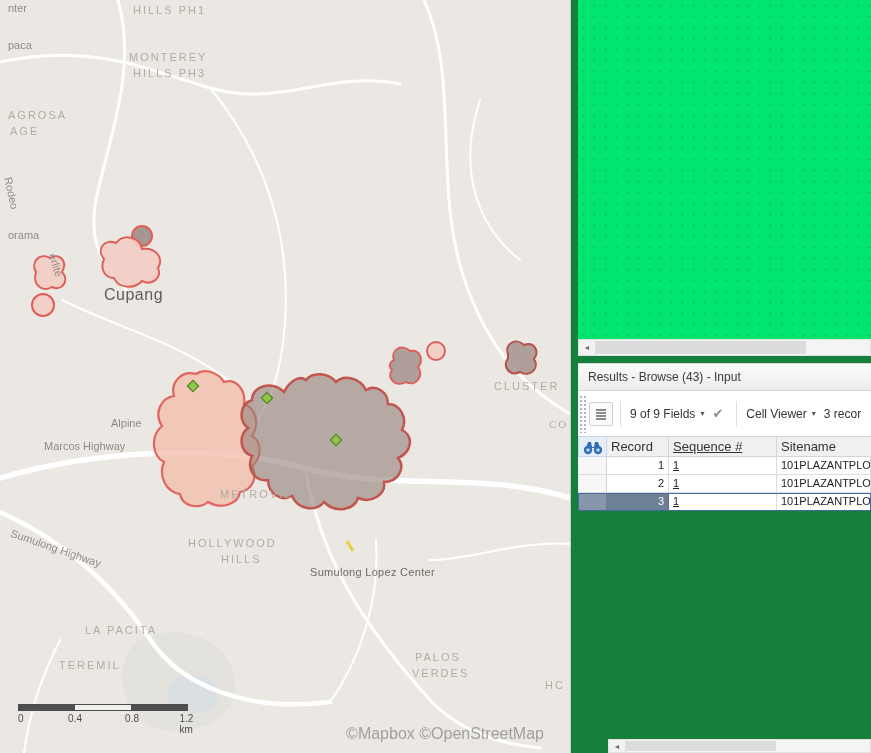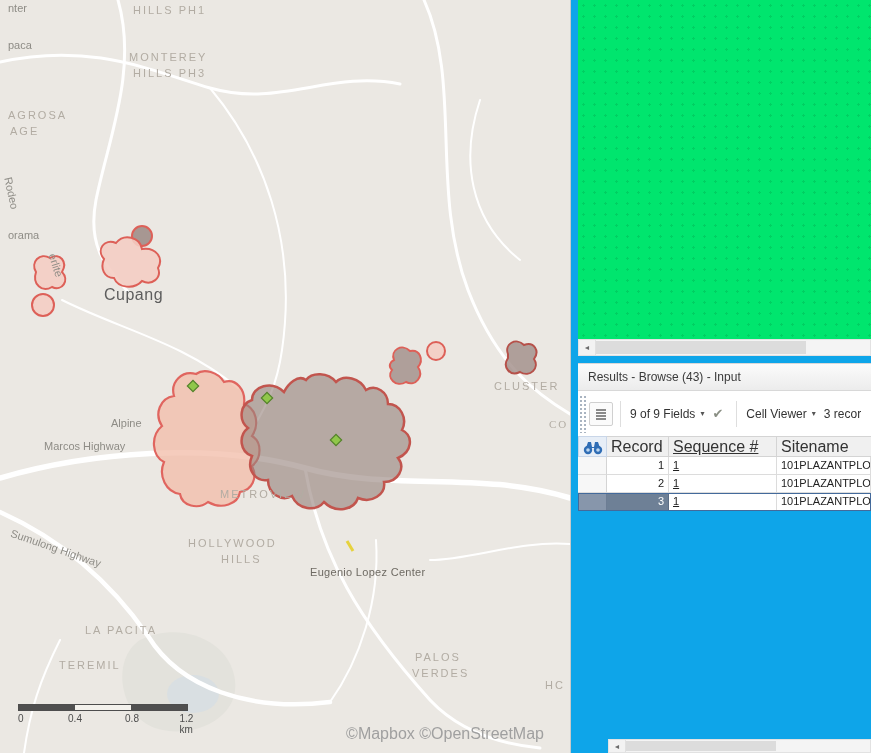--- a/index.html
+++ b/index.html
@@ -22,21 +22,21 @@
   .scalebar{position:absolute;left:18px;top:704px;width:190px;}
   .scalebar-bar{display:flex;width:170px;height:7px;border:1px solid #4d4d4d;box-sizing:border-box;}
   .scalebar-bar div{flex:1;}
   .seg-a{background:#4f4f4f;}.seg-b{background:#f3f1ec;}
   #scale-labels{position:relative;height:14px;margin-top:2px;font-size:10px;color:#4d4d4d;}
   #scale-labels span{position:absolute;top:0;}
 
   .attribution{position:absolute;right:26px;bottom:10px;font-size:16px;color:#a0a0a0;}
 
   
-  .right-panel{position:absolute;left:571px;top:0;width:300px;height:753px;background:#0ea5e9;}
+  .right-panel{position:absolute;left:571px;top:0;width:300px;height:753px;background:#15803d;}
   .preview-pane{position:absolute;left:7px;top:0;width:293px;height:339px;
     background-color:#00e56e;
     background-image:radial-gradient(circle,#00cf62 1px,transparent 1.4px);
     background-size:11px 11px;}
 
   .hscroll{position:absolute;box-sizing:border-box;background:#f4f4f4;border:1px solid #e2e2e2;}
   .hscroll-top{left:7px;top:339px;width:293px;height:17px;}
   .hscroll-bottom{left:37px;top:739px;width:263px;height:14px;}
   .scroll-arrow{position:absolute;left:0;top:0;bottom:0;width:16px;display:flex;align-items:center;
     justify-content:center;font-size:7px;color:#6b6b6b;background:#f2f2f2;border-right:1px solid #e0e0e0;cursor:pointer;}
@@ -58,21 +58,21 @@
   .caret{font-size:8px;color:#555;}
   .check{color:#8a8f84;font-size:13px;margin:0 6px;}
   .records{font-size:12px;color:#333;margin-left:6px;white-space:nowrap;overflow:hidden;max-width:55px;}
 
   .grid{position:absolute;left:7px;top:436px;width:293px;background:#fff;overflow:hidden;}
   .grid-header{display:flex;height:21px;}
   .corner{width:29px;height:21px;box-sizing:border-box;border:1px solid #c9d6e8;background:#e7eef7;
     display:flex;align-items:center;justify-content:center;cursor:pointer;}
   .hcell{box-sizing:border-box;height:21px;line-height:20px;padding:0 4px;background:#f0f0f0;
     border-right:1px solid #d4d4d4;border-top:1px solid #d4d4d4;border-bottom:1px solid #d4d4d4;
-    font-size:16px;color:#333;overflow:hidden;white-space:nowrap;cursor:pointer;}
+    font-size:13px;color:#333;overflow:hidden;white-space:nowrap;cursor:pointer;}
   .col0{width:62px;}.col1{width:108px;text-decoration:underline;}.col2{width:94px;border-right:none;}
   .grow{display:flex;height:18px;cursor:pointer;}
   .cell{box-sizing:border-box;height:18px;line-height:17px;padding:0 4px;border-right:1px solid #dcdcdc;
     border-bottom:1px solid #dcdcdc;font-size:11px;color:#222;overflow:hidden;white-space:nowrap;background:#fff;}
   .strip{width:29px;background:#f7f7f7;border-right:1px solid #d4d4d4;padding:0;}
   .rec{text-align:right;}
   .grow.selected{outline:1px solid #436a9b;outline-offset:-1px;}
   .grow.selected .strip{background:#8796ab;border-color:#6c7d94;}
   .grow.selected .rec{background:#6e8096;color:#fff;border-color:#5b6d85;}
 </style>
@@ -139,21 +139,21 @@
         <div class="map-label kind-road" style="left: 50px; top: 252px; transform: rotate(72deg);">erlite</div>
         <div class="map-label kind-town" style="left: 96px; top: 286px;">Cupang</div>
         <div class="map-label kind-road" style="left: 103px; top: 417px;">Alpine</div>
         <div class="map-label kind-road" style="left: 36px; top: 440px;">Marcos Highway</div>
         <div class="map-label kind-road" style="left: 5px; top: 527px; transform: rotate(19deg);">Sumulong Highway</div>
         <div class="map-label kind-area" style="left: 486px; top: 380px;">CLUSTER</div>
         <div class="map-label kind-area" style="left: 541px; top: 418px; font-family: Liberation Serif, serif;">CO</div>
         <div class="map-label kind-area" style="left: 212px; top: 488px;">METROVIEW</div>
         <div class="map-label kind-area" style="left: 180px; top: 537px;">HOLLYWOOD</div>
         <div class="map-label kind-area" style="left: 213px; top: 553px;">HILLS</div>
-        <div class="map-label kind-poi" style="left: 302px; top: 566px;">Eugenio Lopez Center</div>
+        <div class="map-label kind-poi" style="left: 302px; top: 566px;">Sumulong Lopez Center</div>
         <div class="map-label kind-area" style="left: 77px; top: 624px;">LA PACITA</div>
         <div class="map-label kind-area" style="left: 51px; top: 659px;">TEREMIL</div>
         <div class="map-label kind-area" style="left: 407px; top: 651px;">PALOS</div>
         <div class="map-label kind-area" style="left: 404px; top: 667px;">VERDES</div>
         <div class="map-label kind-area" style="left: 537px; top: 679px;">HC</div>
       </div>
 
     <div class="scalebar">
       <div class="scalebar-bar">
         <div class="seg-a"></div>

